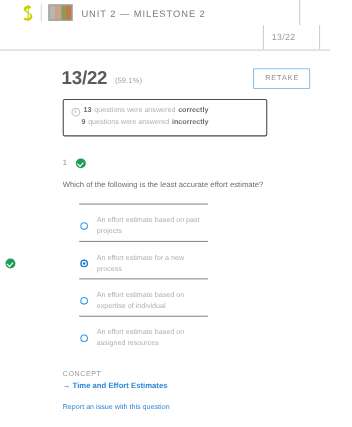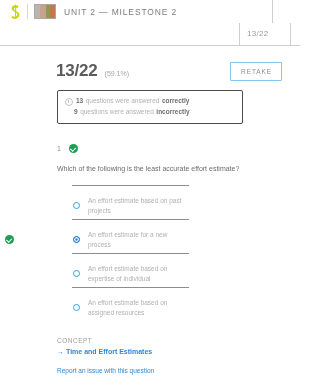--- a/index.html
+++ b/index.html
@@ -14,21 +14,21 @@
     color: #4a4a4a;
     overflow: hidden;
     position: relative;
   }
 
   
   .topbar {
     height: 23px;
     display: flex;
     align-items: center;
-    padding-left: 9px;
+    padding-left: 19px;
     box-sizing: border-box;
     position: relative;
   }
   .logo {
     width: 13px;
     height: 16px;
     position: relative;
     flex: 0 0 auto;
   }
   .logo svg { display: block; }

